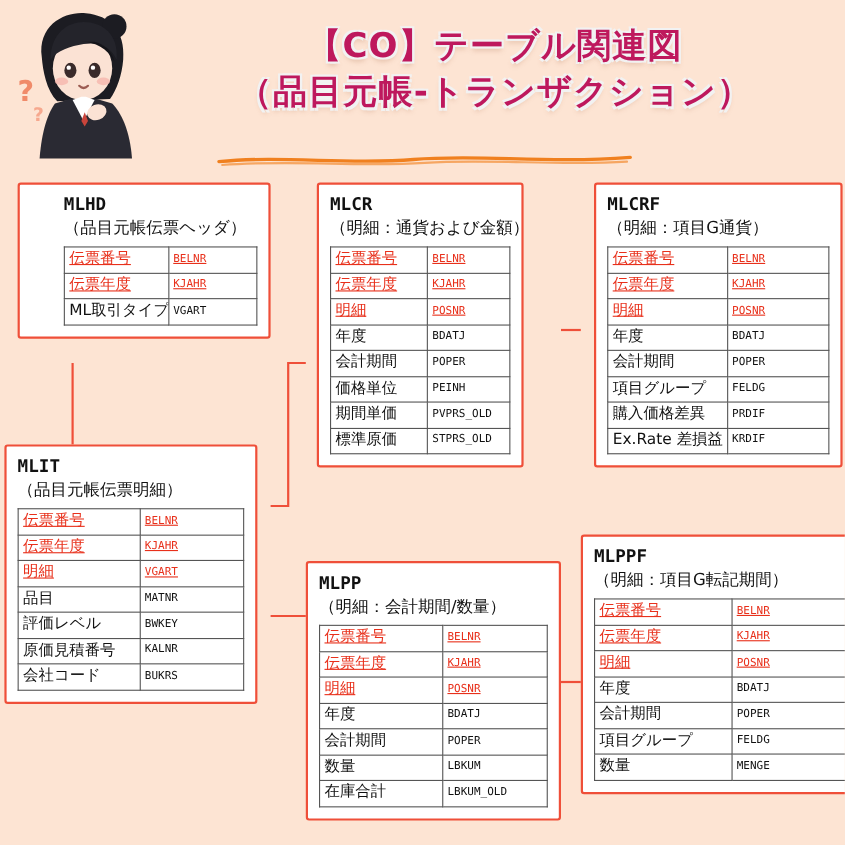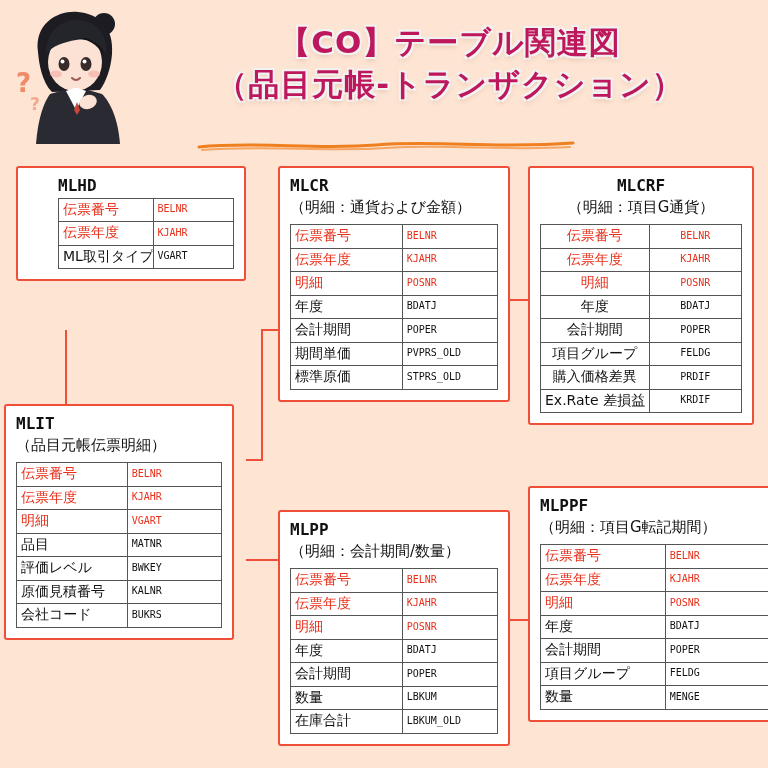--- a/index.html
+++ b/index.html
@@ -63,27 +63,27 @@
     line-height: 1.25;
     color: #111;
     white-space: nowrap;
     overflow: hidden;
   }
   table.flds td.lab { width: 54%; }
   table.flds td.code {
     font-family: "DejaVu Sans Mono", "Liberation Mono", monospace;
     font-size: 10px;
   }
-  tr.key td { color: #e8301b; }
+  tr.key td { color: #e8301b; text-decoration: underline; }
 
   
   #box-mlhd  { left: 16px;  top: 166px; width: 230px; padding-left: 40px; }
   #box-mlit  { left: 4px;  top: 404px; width: 230px; }
-  #box-mlcr  { left: 278px; top: 166px; width: 232px; }
-  #box-mlcrf { left: 528px; top: 166px; width: 226px; text-align: center; }
+  #box-mlcr  { left: 288px; top: 166px; width: 188px; }
+  #box-mlcrf { left: 540px; top: 166px; width: 226px; }
   #box-mlpp  { left: 278px; top: 510px; width: 232px; }
   #box-mlppf { left: 528px; top: 486px; width: 256px; }
 
   
   svg.wires { position:absolute; left:0; top:0; width:768px; height:768px; pointer-events:none; }
 </style>
 </head>
 <body>
 
 <div id="root">
@@ -136,20 +136,21 @@
 
     <path d="M246 560 L262 560 L262 560 L278 560" stroke="#ef4f39" stroke-width="2" fill="none"></path>
 
     <path d="M510 300 L528 300" stroke="#ef4f39" stroke-width="2" fill="none"></path>
 
     <path d="M510 620 L528 620" stroke="#ef4f39" stroke-width="2" fill="none"></path>
   </svg>
 
   <div class="tbox" id="box-mlhd">
     <div class="tbox-title">MLHD</div>
+    <div class="tbox-sub">（品目元帳伝票ヘッダ）</div>
     <table class="flds">
       <tbody>
           <tr class="key">
         <td class="lab">伝票番号</td>
         <td class="code">BELNR</td>
       </tr>
       <tr class="key">
         <td class="lab">伝票年度</td>
         <td class="code">KJAHR</td>
       </tr>
@@ -217,20 +218,24 @@
       </tr>
       <tr>
         <td class="lab">年度</td>
         <td class="code">BDATJ</td>
       </tr>
       <tr>
         <td class="lab">会計期間</td>
         <td class="code">POPER</td>
       </tr>
       <tr>
+        <td class="lab">価格単位</td>
+        <td class="code">PEINH</td>
+      </tr>
+      <tr>
         <td class="lab">期間単価</td>
         <td class="code">PVPRS_OLD</td>
       </tr>
       <tr>
         <td class="lab">標準原価</td>
         <td class="code">STPRS_OLD</td>
       </tr>
     </tbody>
       </table>
   </div>

